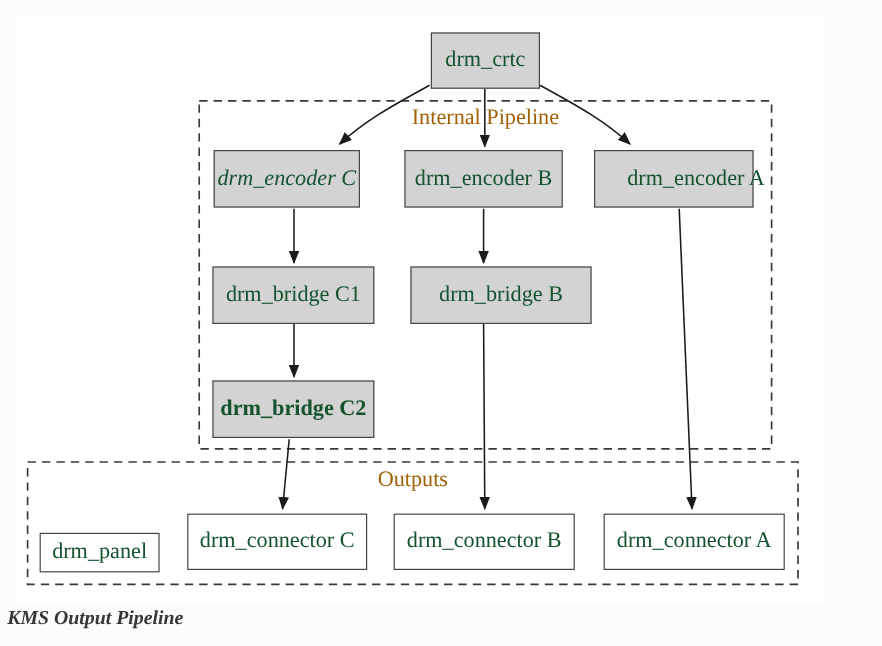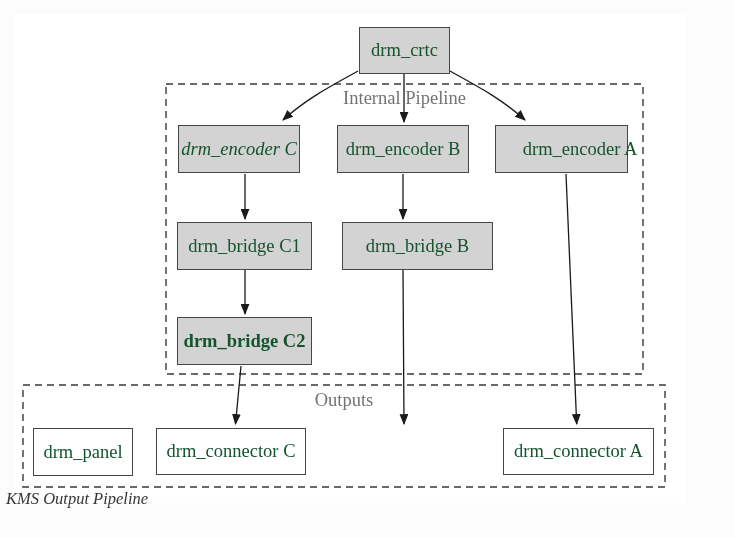--- a/index.html
+++ b/index.html
@@ -38,36 +38,37 @@
     white-space: nowrap;
   }
   .node.output { background: var(--output-node-fill, #ffffff); }
   .n-crtc  { left: 359px; top: 27px;  width: 91px;  height: 47px; }
   .n-enc-c { left: 178px; top: 125px; width: 122px; height: 48px; font-style: italic; }
   .n-enc-b { left: 337px; top: 125px; width: 132px; height: 48px; }
   .n-enc-a { left: 495px; top: 125px; width: 133px; height: 48px; padding-left: 37px; }
   .n-bri-c1{ left: 177px; top: 222px; width: 135px; height: 48px; }
   .n-bri-b { left: 342px; top: 222px; width: 151px; height: 48px; }
   .n-bri-c2{ left: 177px; top: 317px; width: 135px; height: 48px; font-weight: bold; }
-  .n-panel { left: 33px;  top: 428px; width: 100px; height: 48px; text-align: center; }
+  .n-panel { left: 33px;  top: 444px; width: 100px; height: 33px; text-align: center; }
   .n-con-c { left: 156px; top: 428px; width: 150px; height: 47px; }
   .n-con-b { left: 328px; top: 428px; width: 151px; height: 47px; }
   .n-con-a { left: 503px; top: 428px; width: 151px; height: 47px; }
   .cluster-label {
     position: absolute;
-    font-size: 18.5px; color: #737373;
+    font-size: 18.5px; color: #a16207;
     text-align: center;
     pointer-events: none;
   }
   .lbl-internal { left: 166px; top: 88px;  width: 477px; }
   .lbl-outputs  { left: 23px;  top: 390px; width: 642px; }
   .caption {
-    position: absolute; left: 6px; top: 489px;
+    position: absolute; left: 6px; top: 505px;
     font-style: italic; font-size: 16.5px;
     color: var(--caption-color, #363636);
+    font-weight: bold;
   }
 </style>
 </head>
 <body>
 
 <div class="stage">
 
   <div class="canvas"></div>
 
   <svg class="edges" width="735" height="538">
@@ -96,17 +97,18 @@
 
   <div class="node n-crtc">drm_crtc</div>
   <div class="node n-enc-c">drm_encoder C</div>
   <div class="node n-enc-b">drm_encoder B</div>
   <div class="node n-enc-a">drm_encoder A</div>
   <div class="node n-bri-c1">drm_bridge C1</div>
   <div class="node n-bri-b">drm_bridge B</div>
   <div class="node n-bri-c2">drm_bridge C2</div>
   <div class="node output n-panel">drm_panel</div>
   <div class="node output n-con-c">drm_connector C</div>
+  <div class="node output n-con-b">drm_connector B</div>
   <div class="node output n-con-a">drm_connector A</div>
 
   <div class="caption">KMS Output Pipeline</div>
 
 </div>
 
 </body></html>

